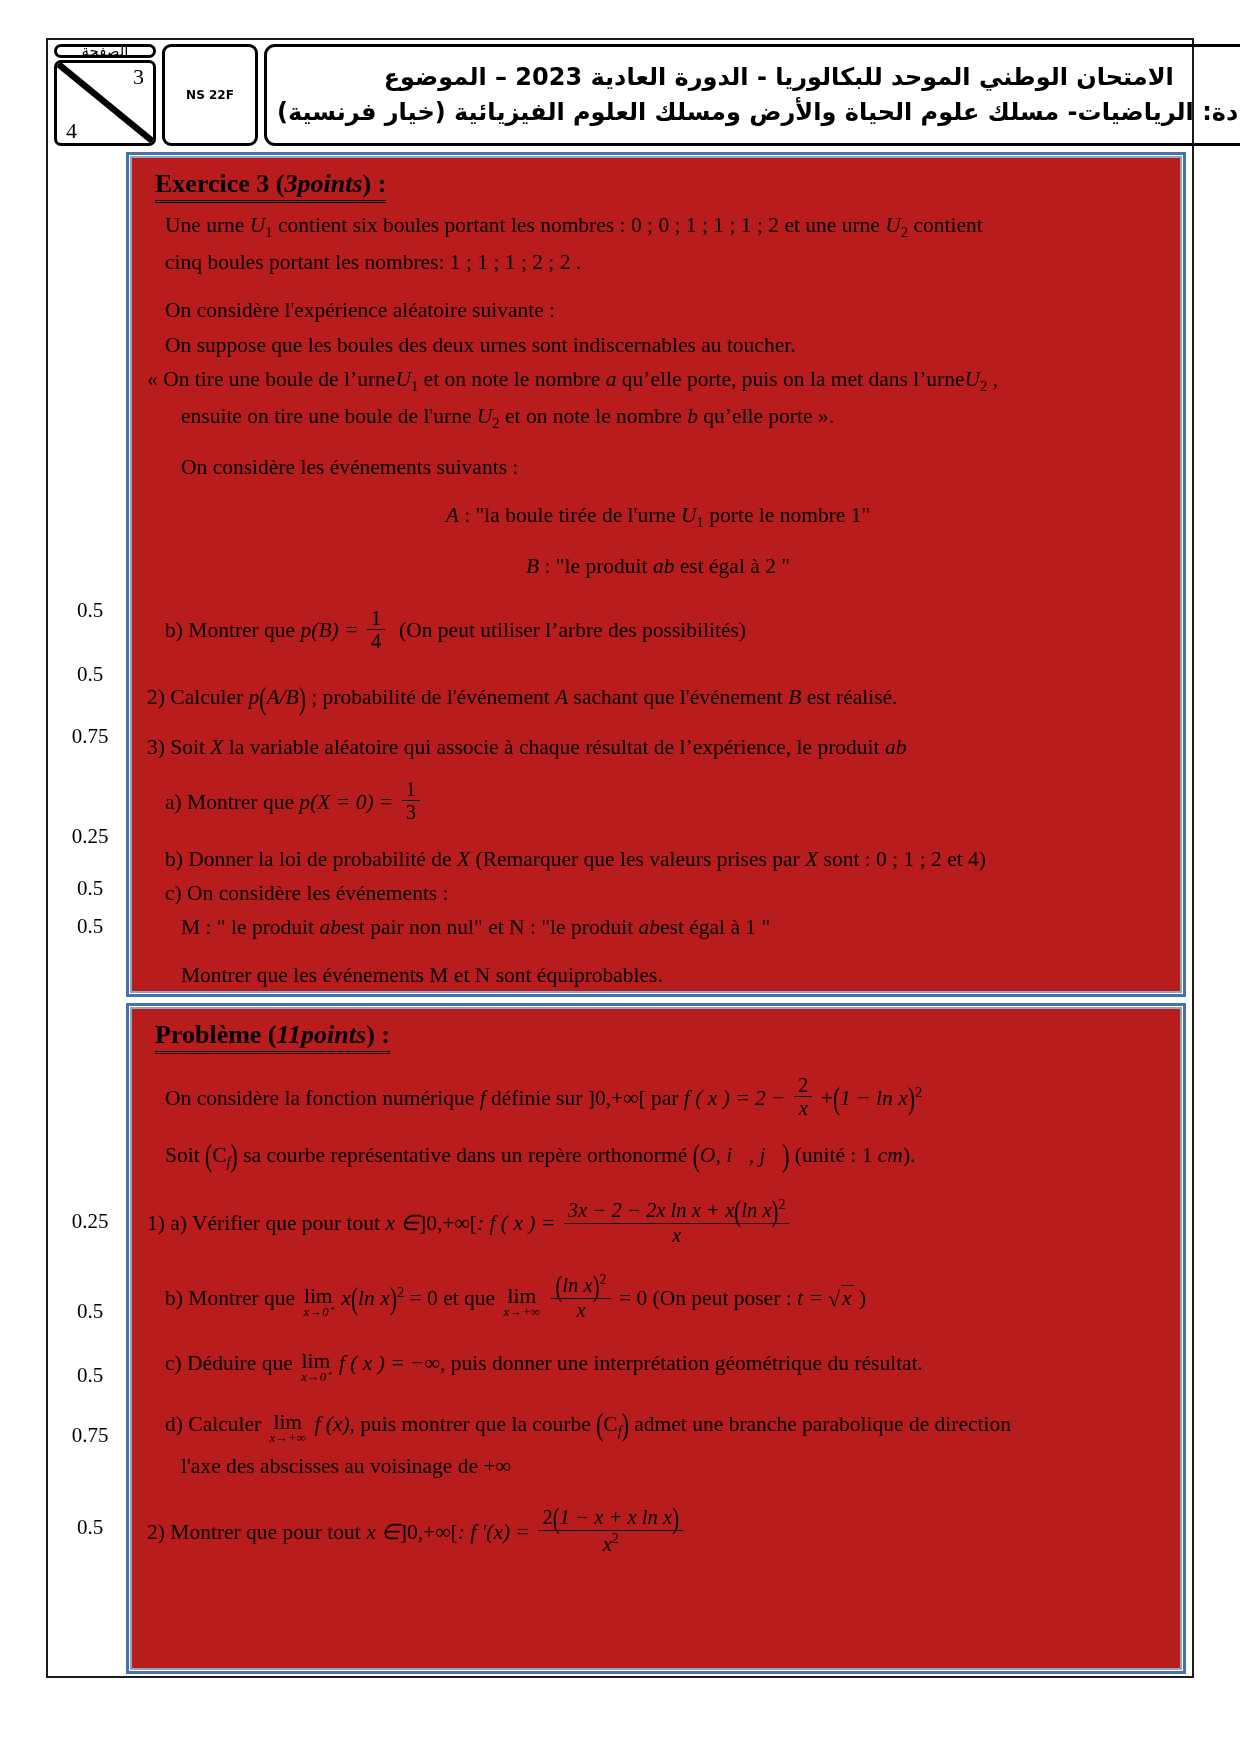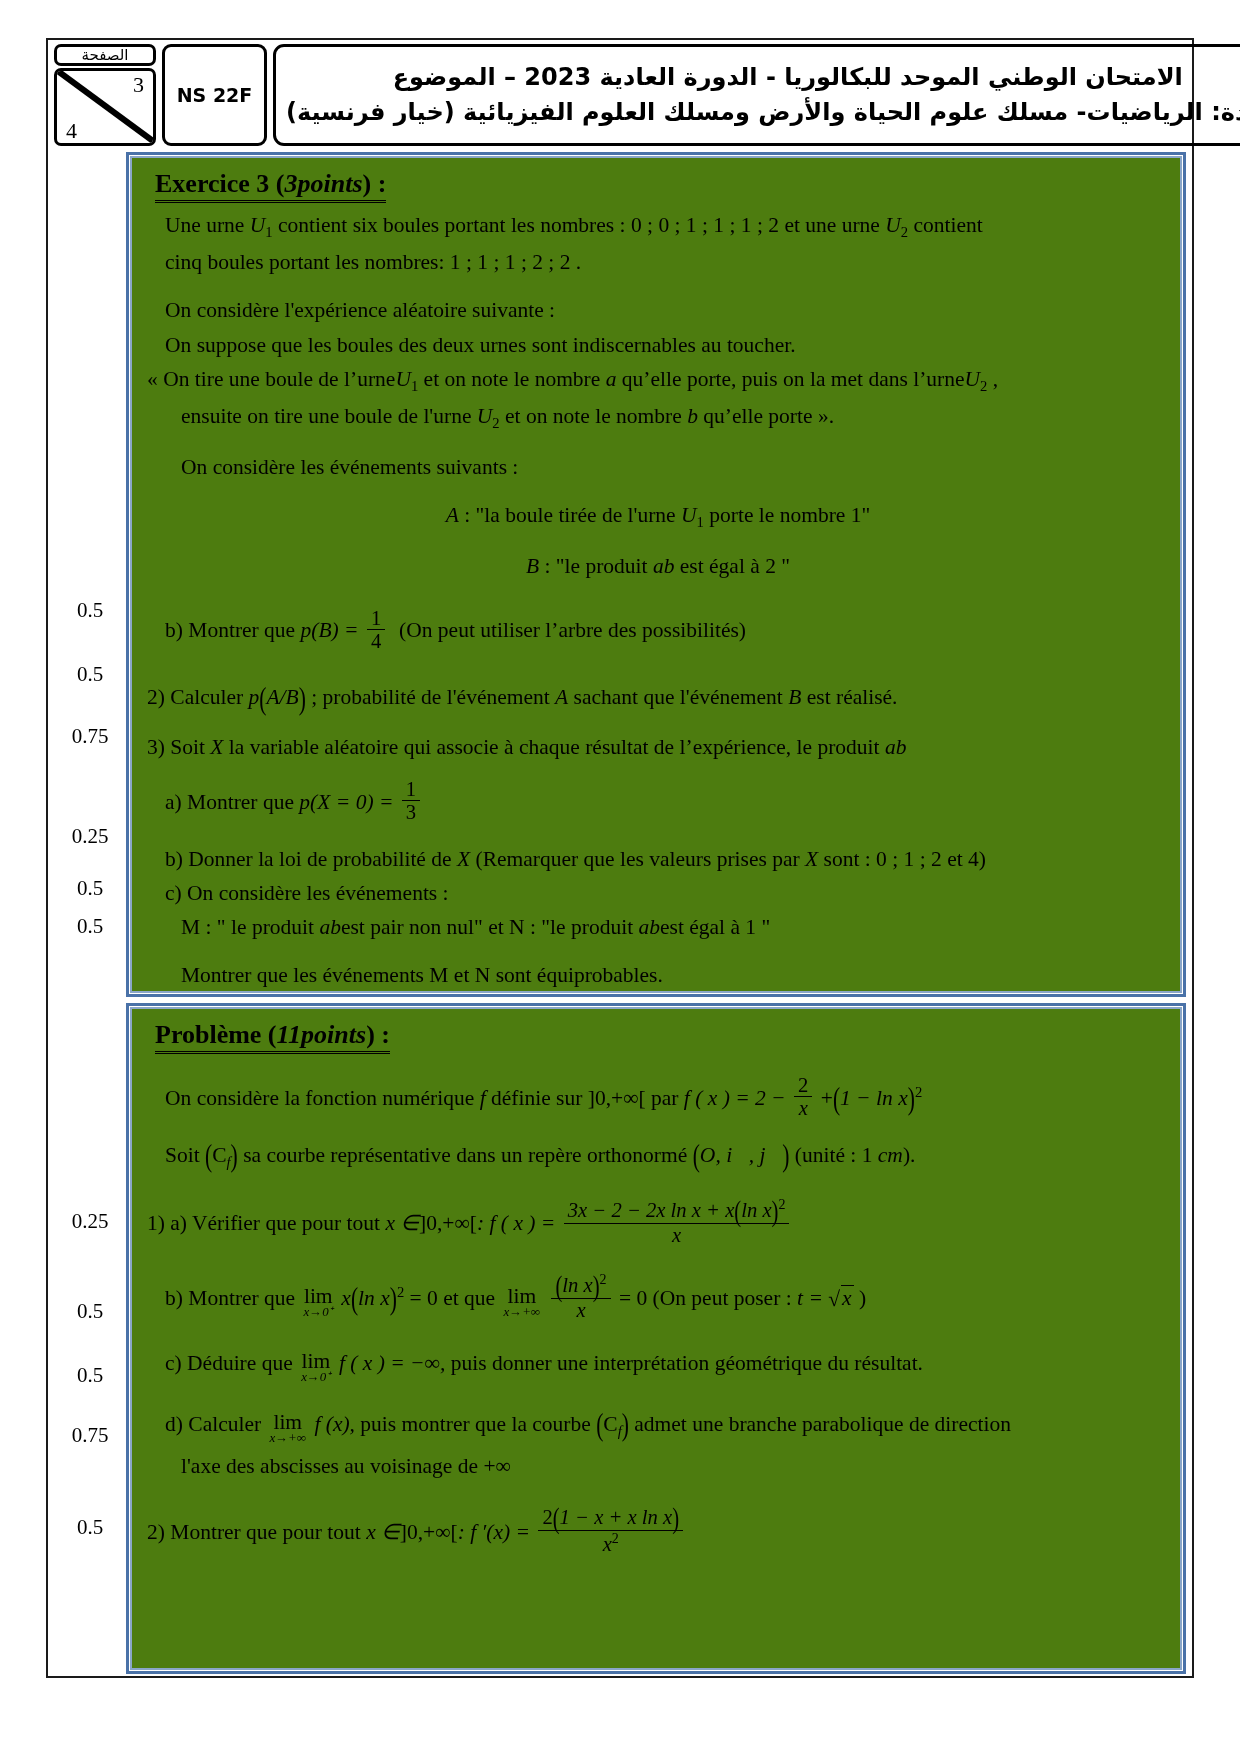--- a/index.html
+++ b/index.html
@@ -36,21 +36,21 @@
     gap: 6px;
   }
   .hdr-page-box {
     width: 102px;
     flex: none;
     display: flex;
     flex-direction: column;
     position: relative;
   }
   .hdr-page-top {
-    height: 22px;
+    height: 14px;
     border: 3px solid #000;
     border-radius: 7px;
     display: flex;
     align-items: center;
     justify-content: center;
     font-family: "DejaVu Sans", sans-serif;
     font-size: 15px;
     line-height: 1;
     box-sizing: border-box;
   }
@@ -79,30 +79,30 @@
     font-family: "Liberation Serif", serif;
   }
   .hdr-num-bot {
     position: absolute;
     left: 9px;
     bottom: -1px;
     font-size: 22px;
     font-family: "Liberation Serif", serif;
   }
   .hdr-code-box {
-    width: 105px;
+    width: 96px;
     flex: none;
     border: 3px solid #000;
     border-radius: 9px;
     display: flex;
     align-items: center;
     justify-content: center;
     font-family: "DejaVu Sans", sans-serif;
     font-weight: bold;
-    font-size: 19px;
+    font-size: 12px;
     box-sizing: border-box;
   }
   .hdr-title-box {
     flex: 1;
     border: 3px solid #000;
     border-radius: 11px;
     display: flex;
     flex-direction: column;
     align-items: center;
     justify-content: center;
@@ -168,21 +168,21 @@
     text-align: center;
     font-size: 21px;
     font-family: "Liberation Serif", serif;
   }
   .content-box {
     flex: 1;
     border: 3px solid #4a72a8;
     box-shadow: inset 0 0 0 1px #ffffff, inset 0 0 0 3px #8aa6c8;
     box-sizing: border-box;
     position: relative;
-    background: #4d7c0f;
+    background: #b91c1c;
     padding: 10px 14px 8px 18px;
   }
 
   .sec-title {
     font-size: 26px;
     font-weight: bold;
     display: inline-block;
     border-bottom: 3px double #000;
     padding-bottom: 1px;
     margin: 4px 0 6px 8px;

